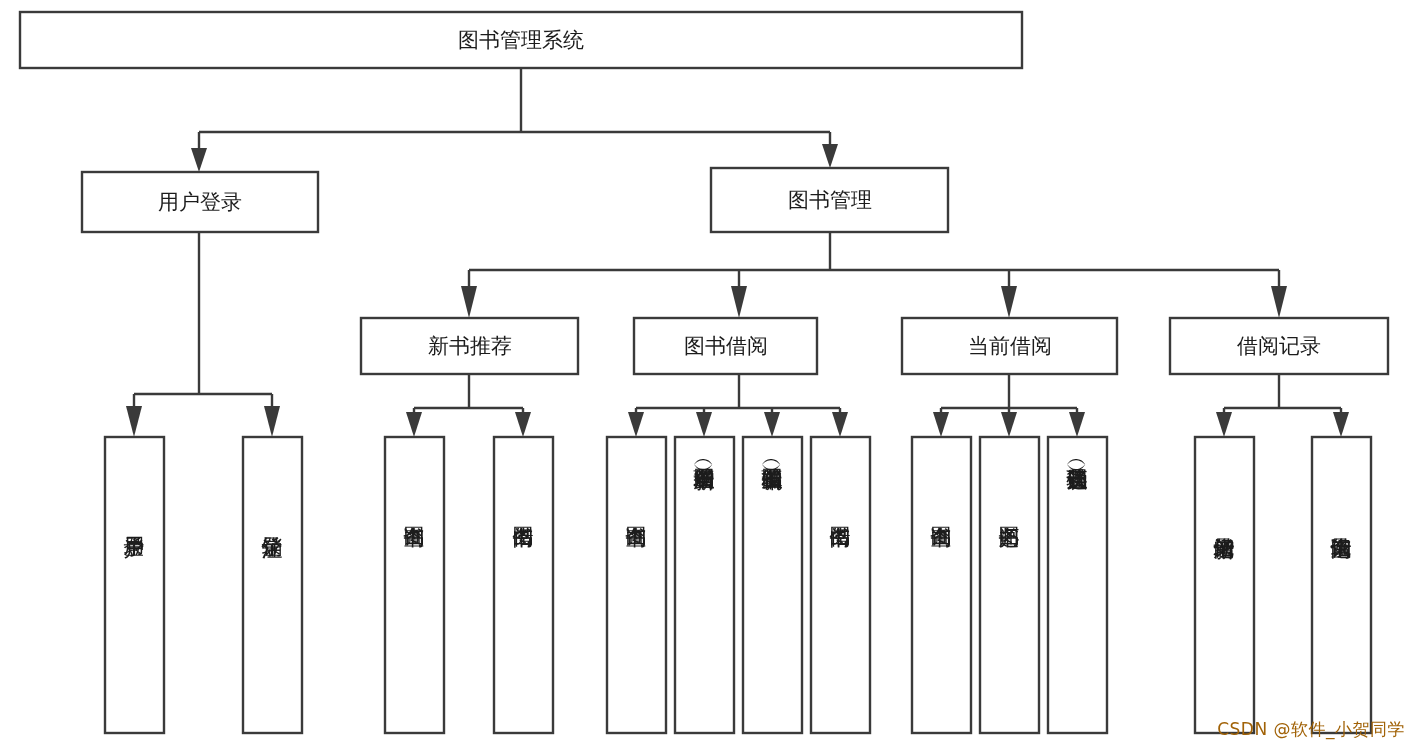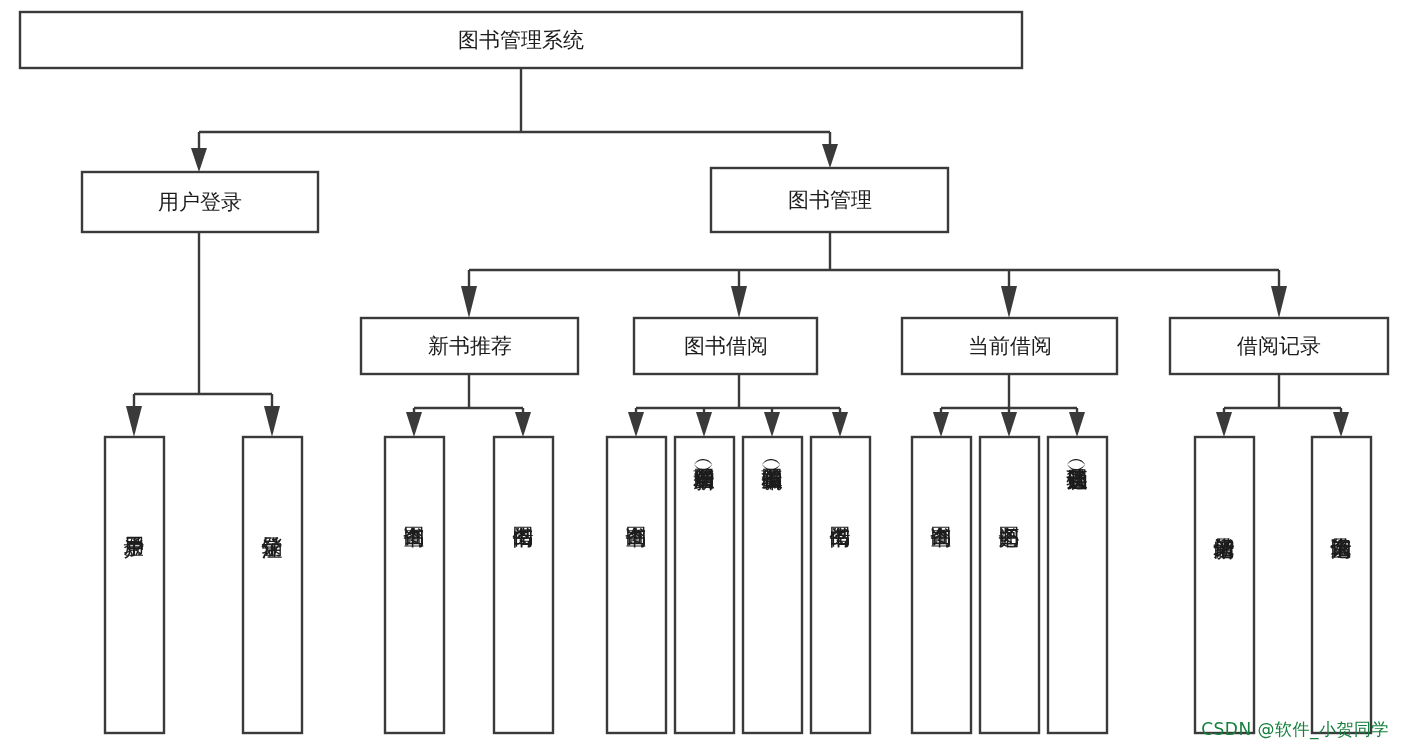--- a/index.html
+++ b/index.html
@@ -49,25 +49,25 @@
     dominant-baseline: middle;
   }
   .node-label-v {
     font-family: "DejaVu Sans", "Liberation Sans", sans-serif;
     font-size: 21px;
     fill: #1c1c1c;
     text-anchor: middle;
   }
   .watermark-text {
     position: absolute;
-    right: 16px;
+    right: 0;
     bottom: 6px;
     font-family: "DejaVu Sans", "Liberation Sans", sans-serif;
     font-size: 17px;
-    color: #15803d;
+    color: #a16207;
     letter-spacing: 0.5px;
     white-space: nowrap;
     user-select: none;
   }
 </style>
 </head>
 <body>
 
 <div id="diagram-root">
 

